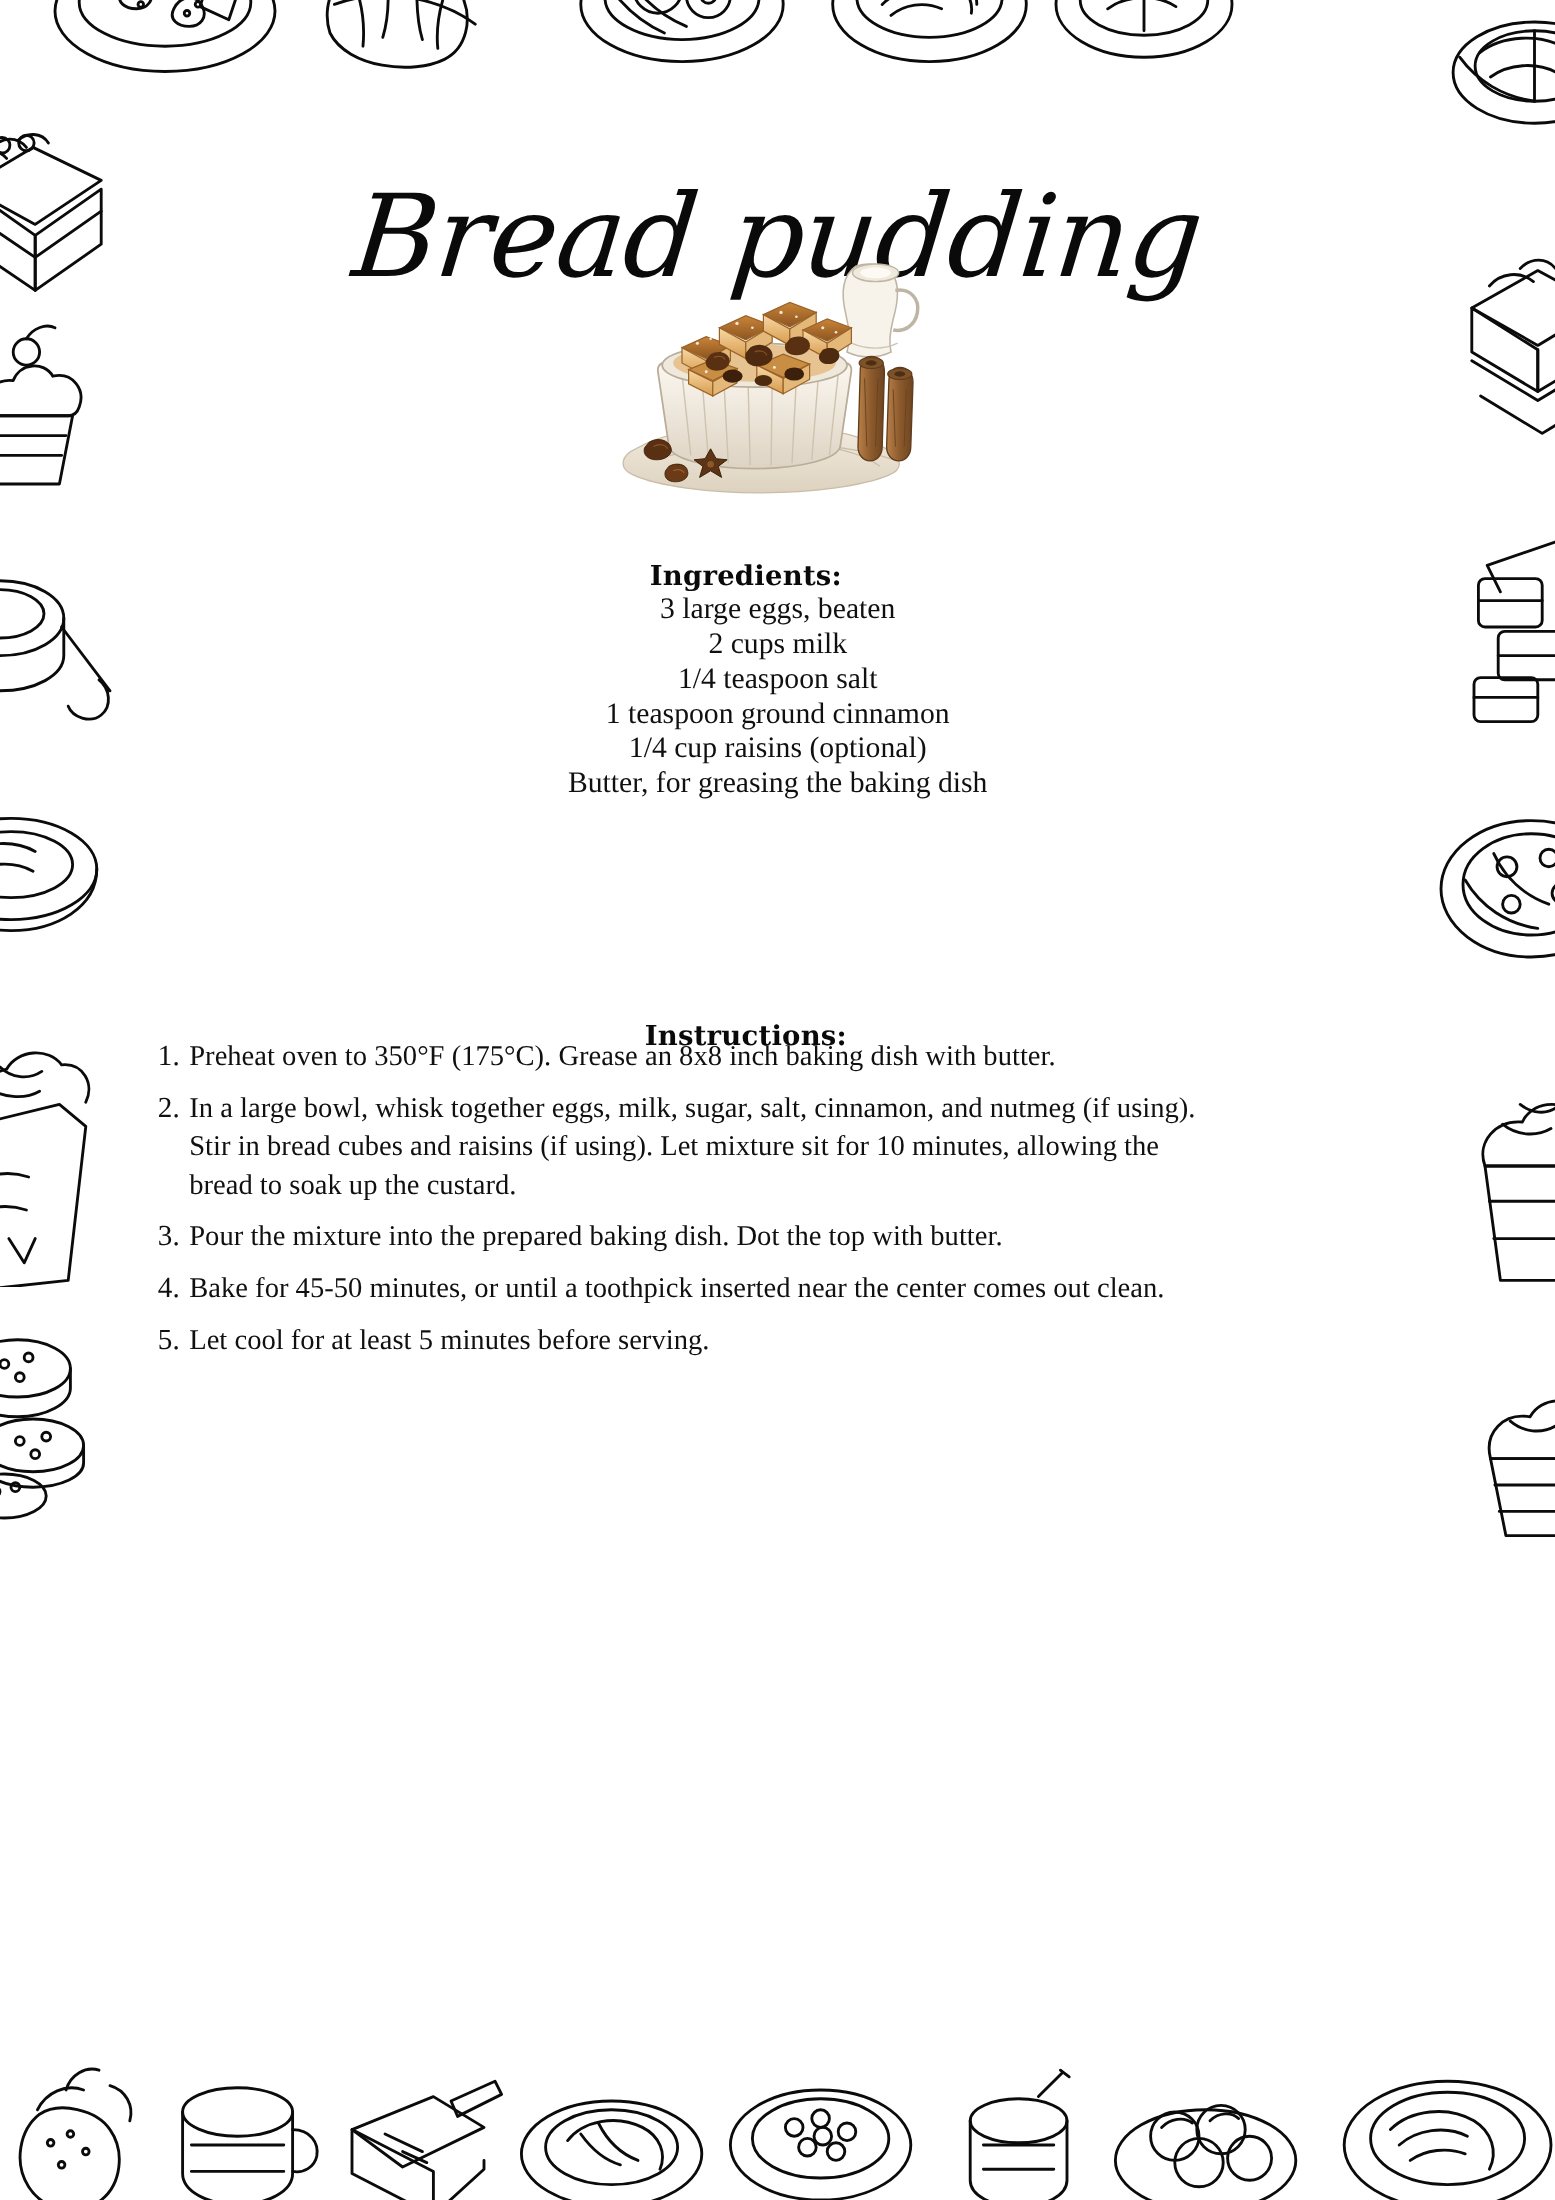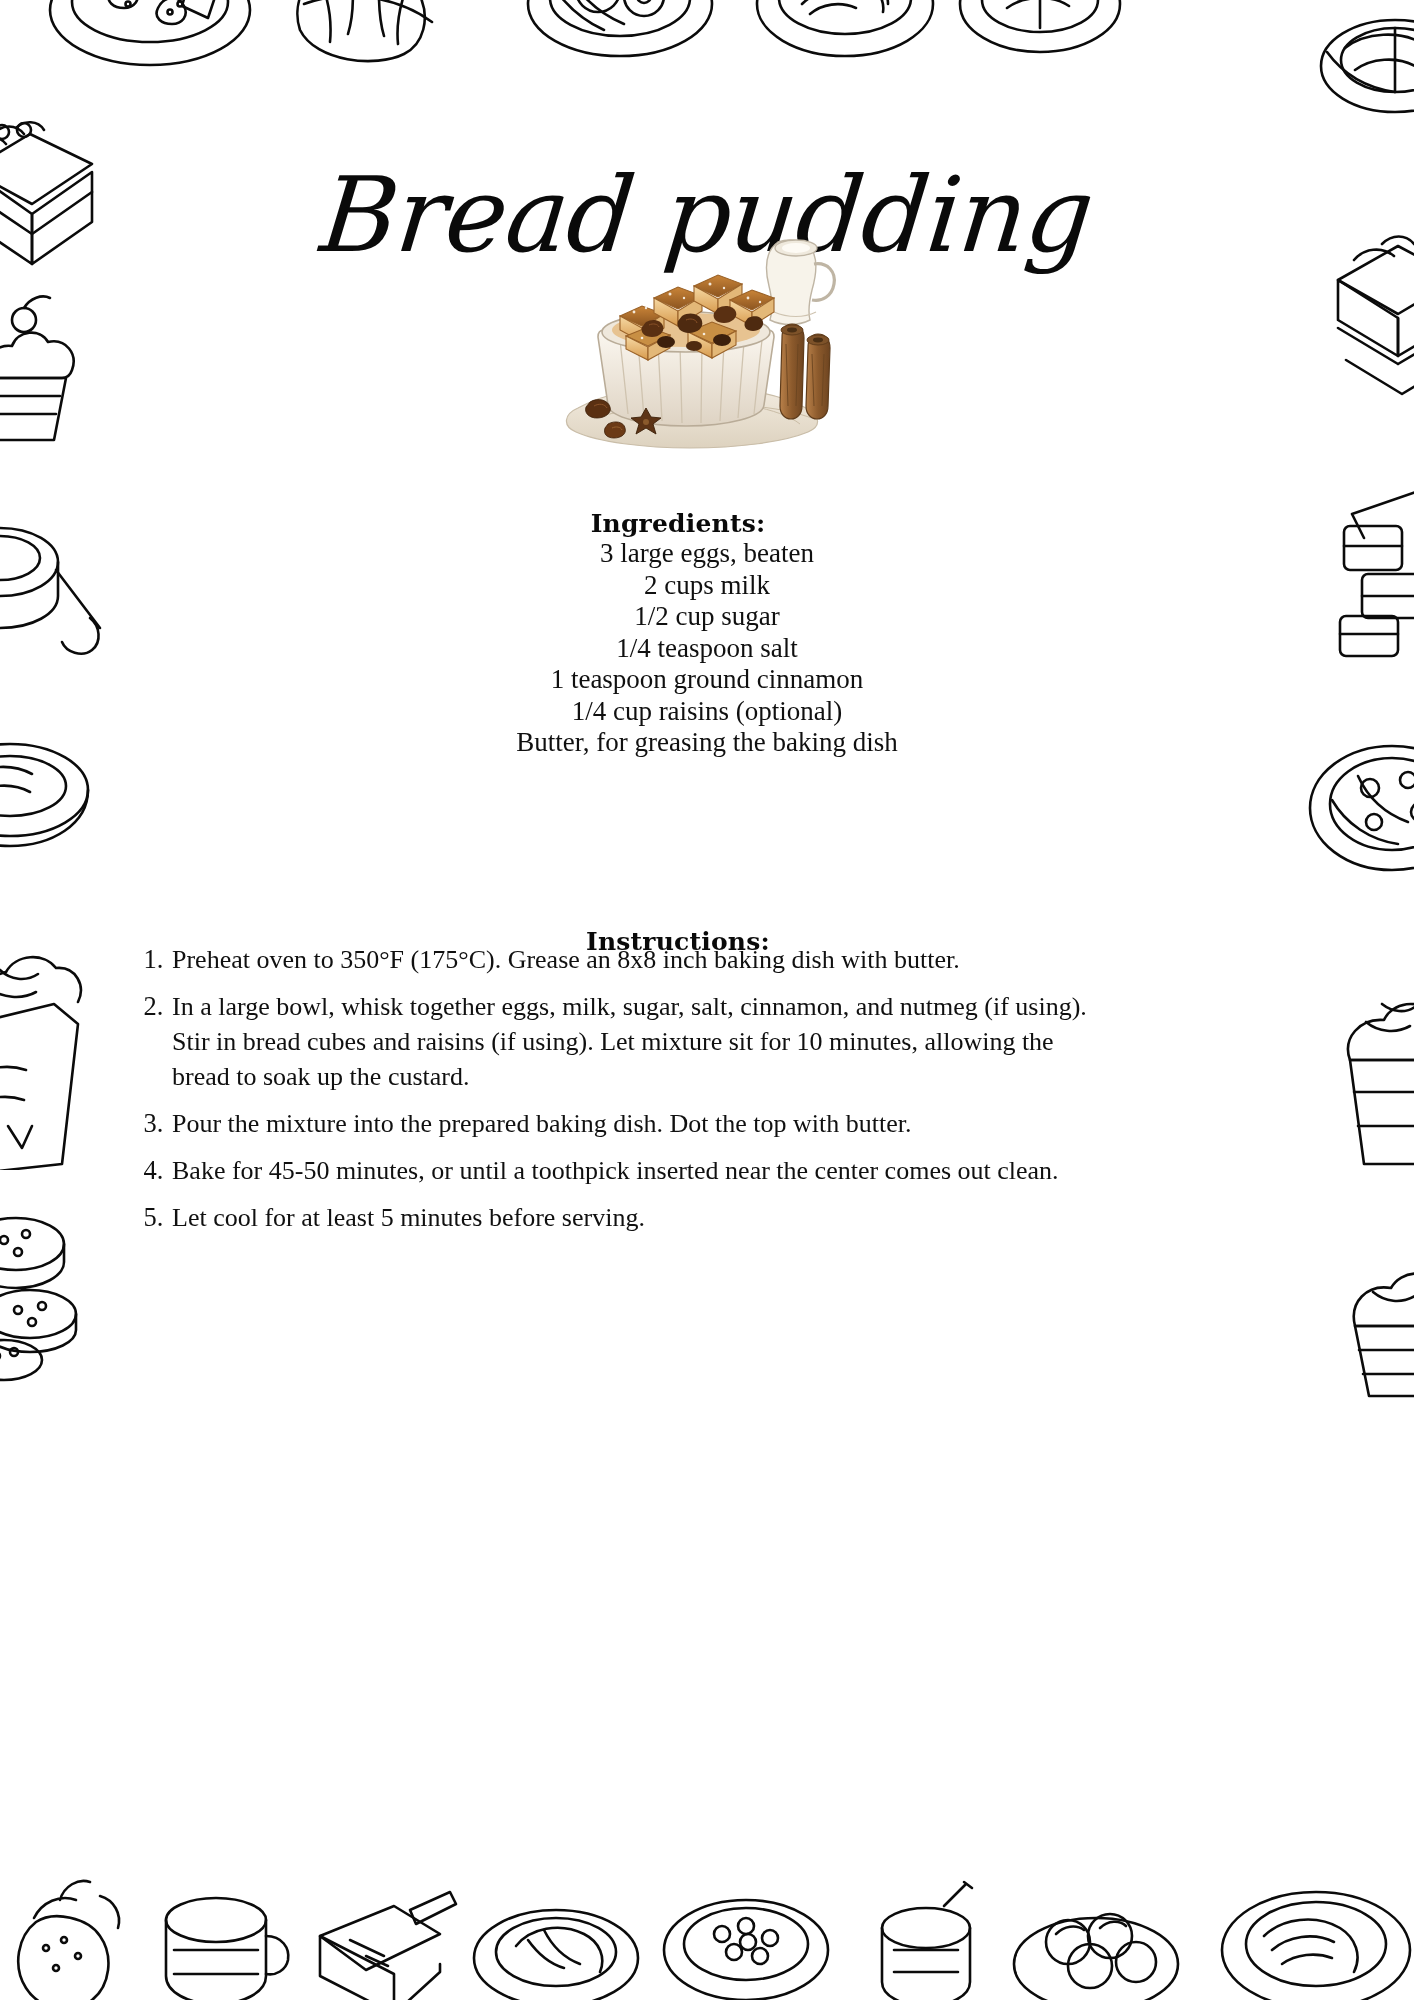--- a/index.html
+++ b/index.html
@@ -474,21 +474,20 @@
         </g>
       </g>
     </svg>
   </div>
 
   <h2 class="section-heading heading-ingredients">Ingredients:</h2>
 
   <ul class="ingredients-list">
     <li>3 large eggs, beaten</li>
     <li>2 cups milk</li>
-    <li>1/2 cup sugar</li>
     <li>1/4 teaspoon salt</li>
     <li>1 teaspoon ground cinnamon</li>
     <li>1/4 cup raisins (optional)</li>
     <li>Butter, for greasing the baking dish</li>
   </ul>
 
   <h2 class="section-heading heading-instructions">Instructions:</h2>
 
   <div class="instructions-wrap">
     <ol class="instructions-list">

